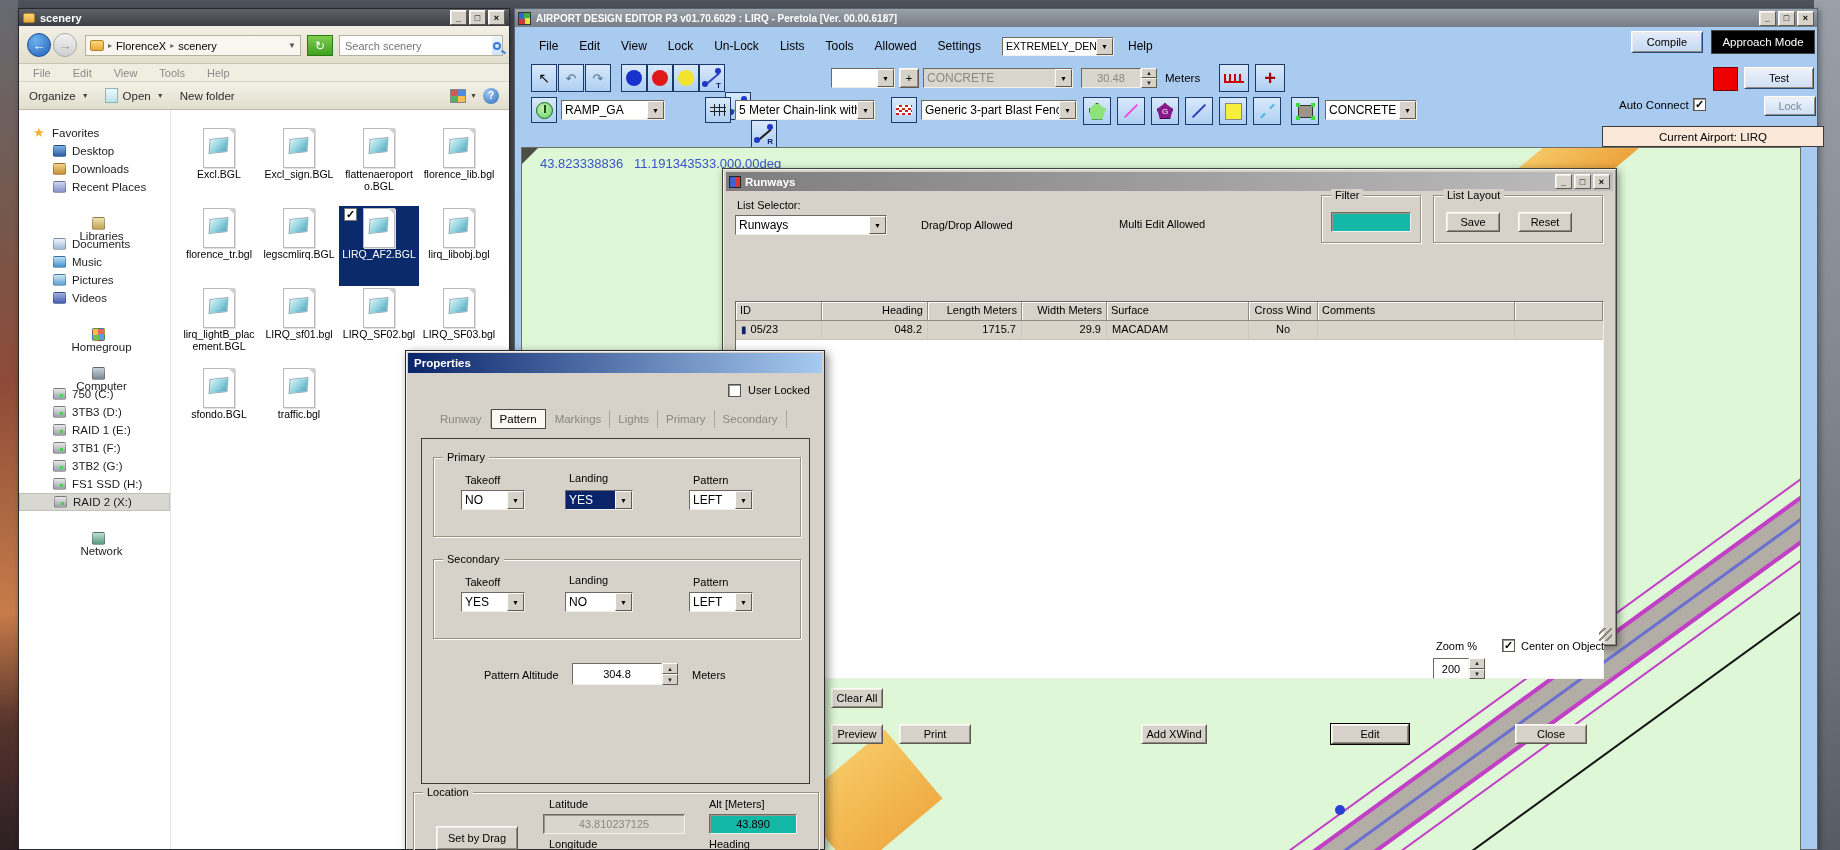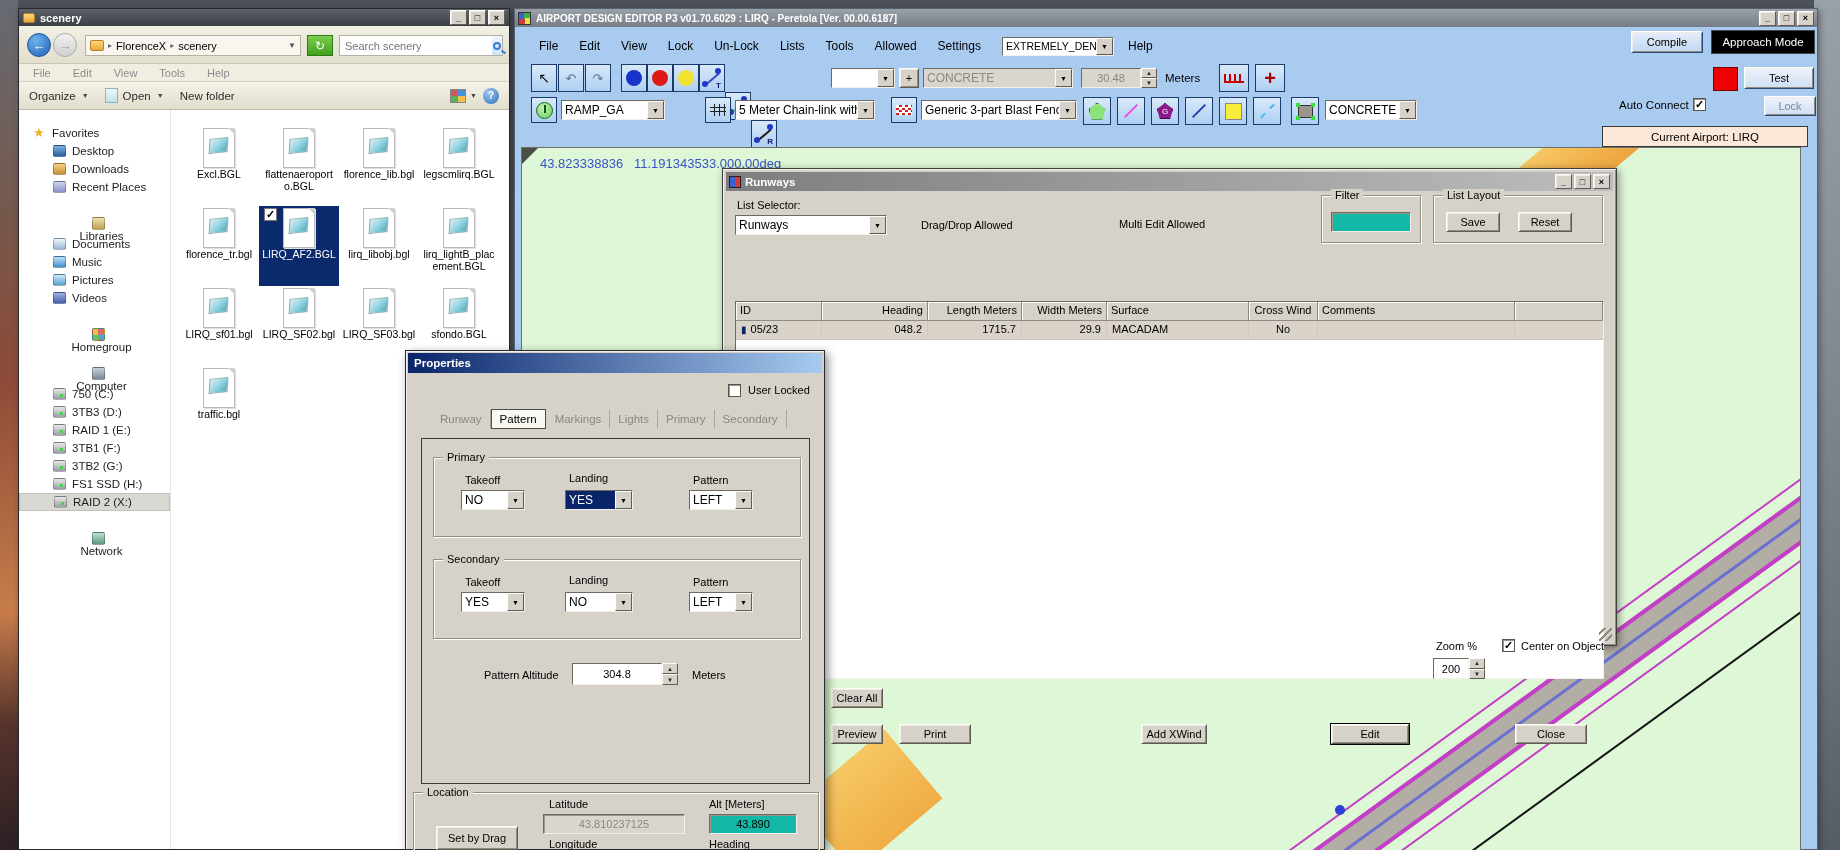--- a/index.html
+++ b/index.html
@@ -126,21 +126,21 @@
   .a-help { font-size:12px; color:#000; }
   .tbtn { position:absolute; background:linear-gradient(#d9e9fa,#aecff2); border:1px solid #1a3a6b;
     display:flex; align-items:center; justify-content:center; }
   .tbtn .dot { border-radius:50%; }
   .ltool { position:relative; }
   .ltool .ln { position:absolute; left:4px; top:13px; width:17px; height:2px; transform:rotate(-40deg); }
   .ltool .d1,.ltool .d2 { position:absolute; width:6px; height:6px; border-radius:50%; background:#2038c8; }
   .ltool .d1 { left:2px; bottom:4px; } .ltool .d2 { right:3px; top:3px; }
   .ltool .lt { position:absolute; right:3px; bottom:1px; font-size:8px; color:#101a70; font-weight:bold; }
   .coords { position:absolute; font-size:13px; color:#3853c8; white-space:pre; }
-  .cur-airport { position:absolute; left:1087px; top:117px; width:206px; height:21px; background:#fbe8d9; border:1px solid #3a3a3a;
+  .cur-airport { position:absolute; left:1087px; top:117px; width:222px; height:21px; background:#fbe8d9; border:1px solid #3a3a3a;
     font-size:11.5px; display:flex; align-items:center; justify-content:center; }
   .map { position:absolute; left:6px; top:138px; width:1280px; height:704px; background:#def7d6; border:1px solid #6b6f66; overflow:hidden; }
   .mfold { position:absolute; left:0; top:0; width:0; height:0; border-right:16px solid transparent; border-top:16px solid #4a4f46; }
   .orange-band { position:absolute; left:954px; top:-6px; width:170px; height:62px; transform:rotate(-40deg);
     background:linear-gradient(#f6c763,#eda43f); }
   .yellow-quad { position:absolute; left:290px; top:608px; width:115px; height:90px; transform:rotate(-40deg);
     background:linear-gradient(#f6c763,#f0ad45); }
   .runway { position:absolute; left:380px; top:569px; width:1200px; height:40px; transform:rotate(-36deg);
     background:#b2aea5; border-top:4px solid #c43fc8; border-bottom:4px solid #c43fc8; }
   .runway .mid { position:absolute; left:0; right:0; top:14px; height:3px; background:#6a6fd0; }
@@ -315,42 +315,49 @@
               <div class="corner"></div>
               <div class="padg"></div>
             </div>
             <div class="flabel">Excl.BGL</div>
           </div>
         <div class="ftile">
             <div class="ficon">
               <div class="corner"></div>
               <div class="padg"></div>
             </div>
+            <div class="flabel">Excl_sign.BGL</div>
+          </div>
+        <div class="ftile">
+            <div class="ficon">
+              <div class="corner"></div>
+              <div class="padg"></div>
+            </div>
             <div class="flabel">flattenaeroporto.BGL</div>
           </div>
         <div class="ftile">
             <div class="ficon">
               <div class="corner"></div>
               <div class="padg"></div>
             </div>
             <div class="flabel">florence_lib.bgl</div>
           </div>
         <div class="ftile">
             <div class="ficon">
               <div class="corner"></div>
               <div class="padg"></div>
             </div>
+            <div class="flabel">florence_tr.bgl</div>
+          </div>
+        <div class="ftile">
+            <div class="ficon">
+              <div class="corner"></div>
+              <div class="padg"></div>
+            </div>
             <div class="flabel">legscmlirq.BGL</div>
-          </div>
-        <div class="ftile">
-            <div class="ficon">
-              <div class="corner"></div>
-              <div class="padg"></div>
-            </div>
-            <div class="flabel">florence_tr.bgl</div>
           </div>
         <div class="ftile sel">
             <div class="fcheck">✓</div>
             <div class="ficon">
               <div class="corner"></div>
               <div class="padg"></div>
             </div>
             <div class="flabel">LIRQ_AF2.BGL</div>
           </div>
         <div class="ftile">

